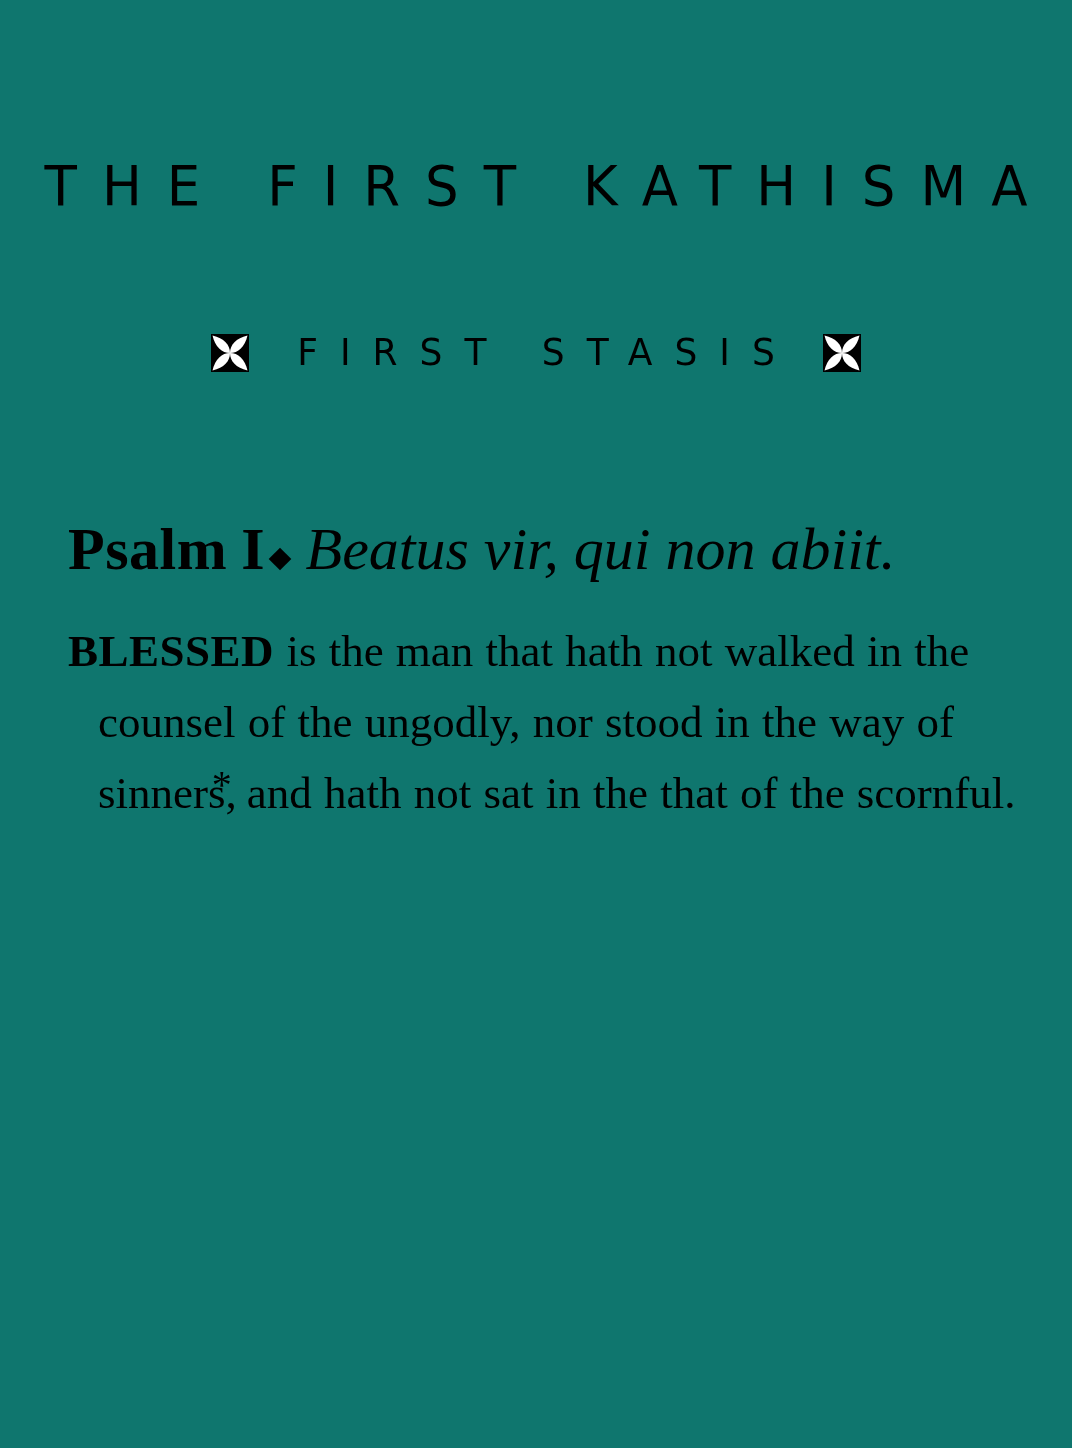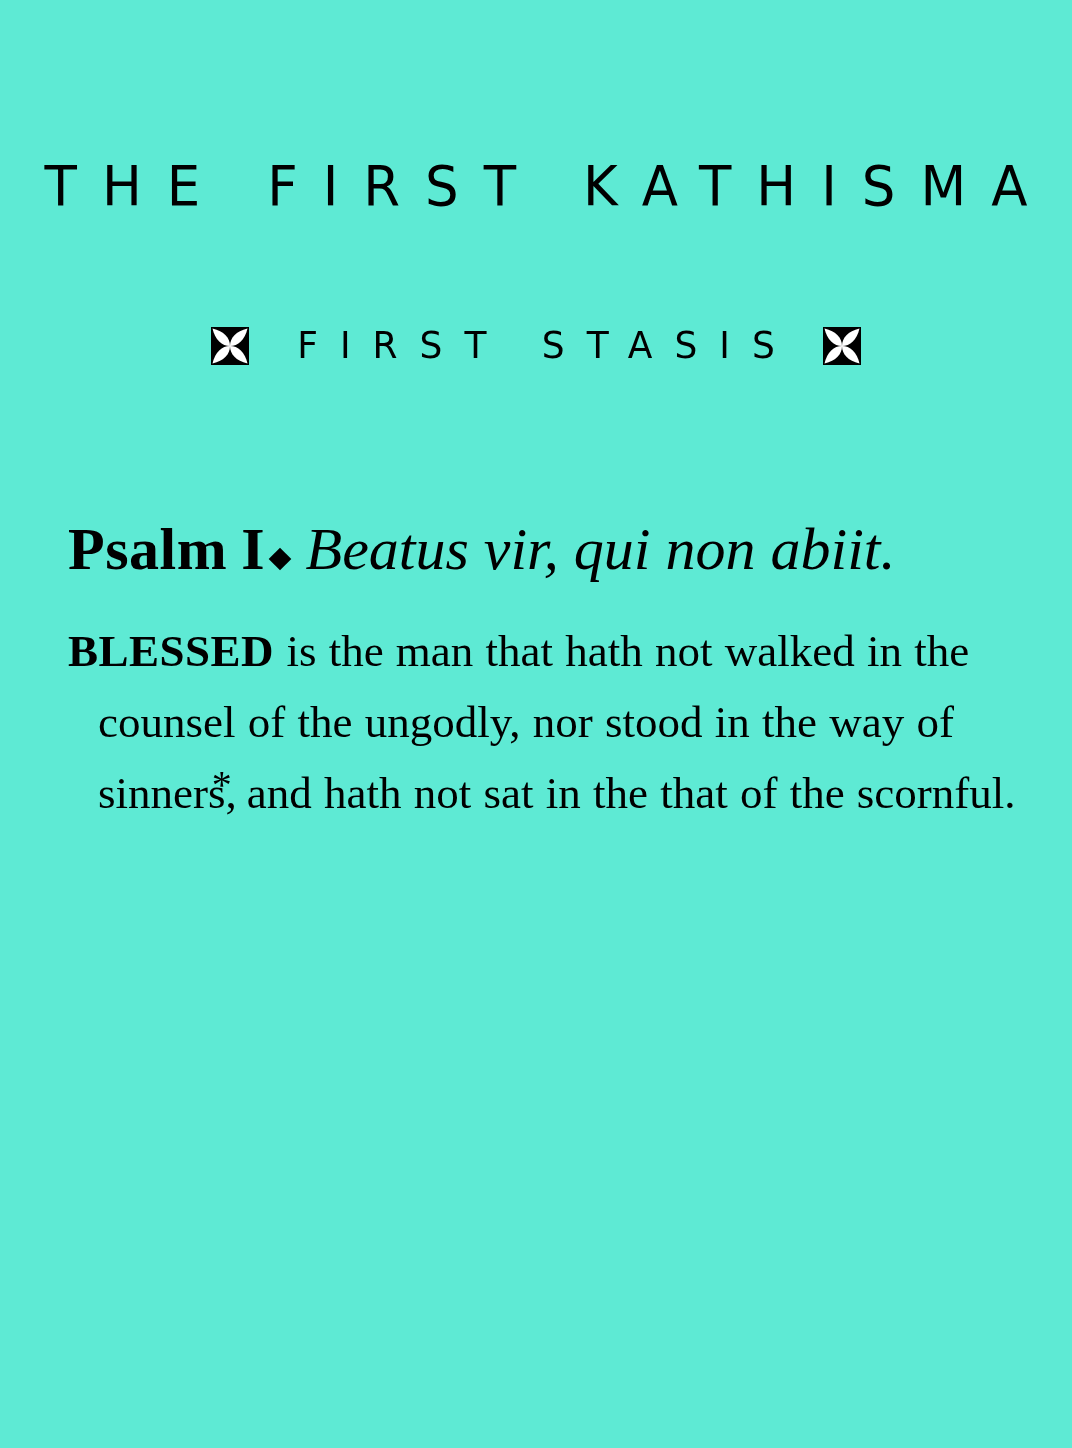--- a/index.html
+++ b/index.html
@@ -5,21 +5,21 @@
   html, body {
     margin: 0;
     padding: 0;
     background: #ffffff;
   }
 
   #page {
     position: relative;
     width: 1072px;
     height: 1448px;
-    background: #5eead4;
+    background: #0f766e;
     overflow: hidden;
     font-family: "Liberation Serif", "DejaVu Serif", serif;
     color: #000000;
     -webkit-font-smoothing: antialiased;
   }
 
   
   .kathisma-title {
     position: absolute;
     top: 152px;
@@ -33,21 +33,21 @@
     letter-spacing: 25px;
     text-indent: 25px;
     white-space: nowrap;
     transform: scaleY(1.04);
     transform-origin: center top;
   }
 
   
   .stasis-line {
     position: absolute;
-    top: 322px;
+    top: 329px;
     left: 0;
     width: 1072px;
     text-align: center;
     white-space: nowrap;
     font-size: 0;
   }
 
   .stasis-label {
     display: inline-block;
     vertical-align: middle;

